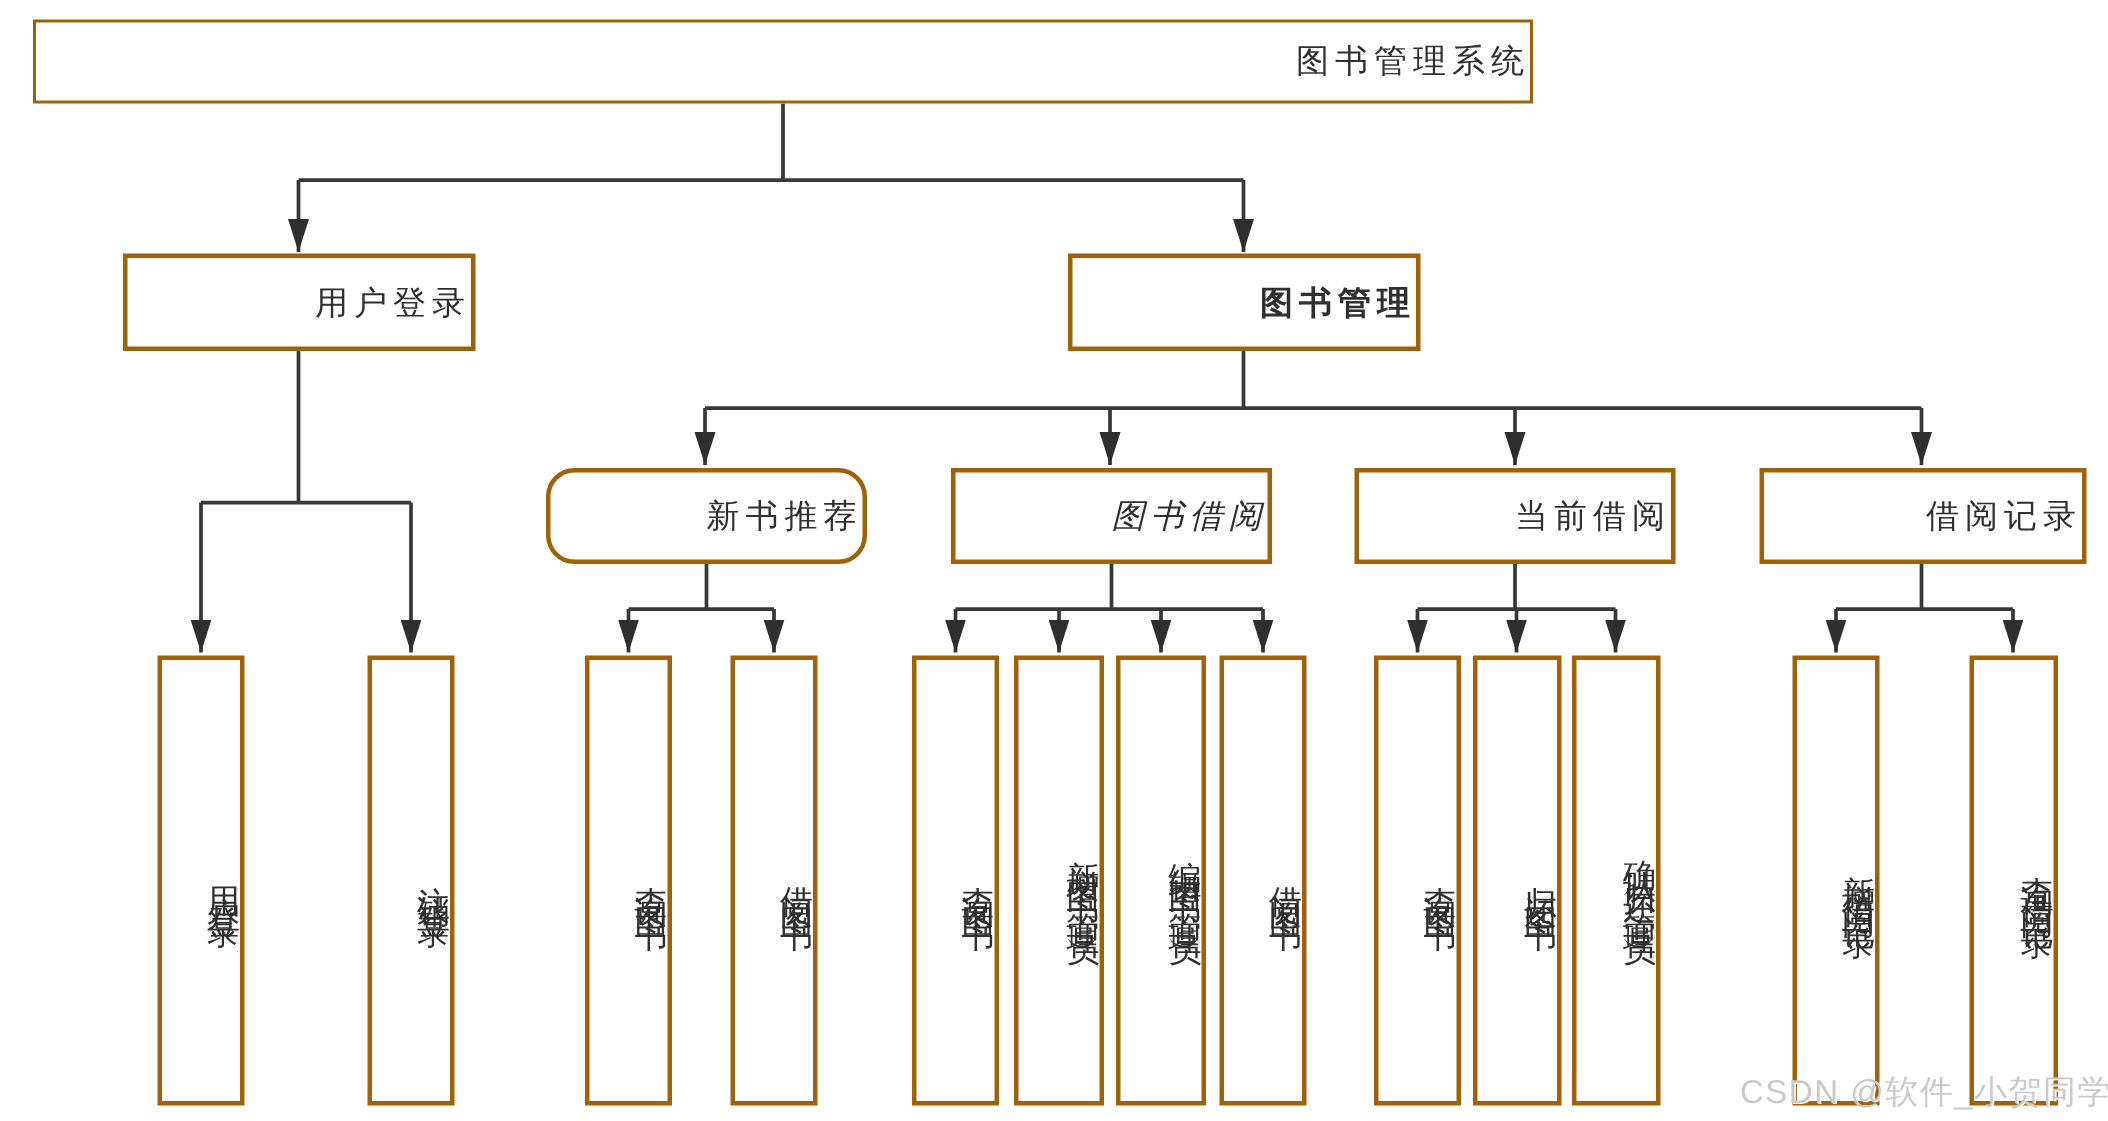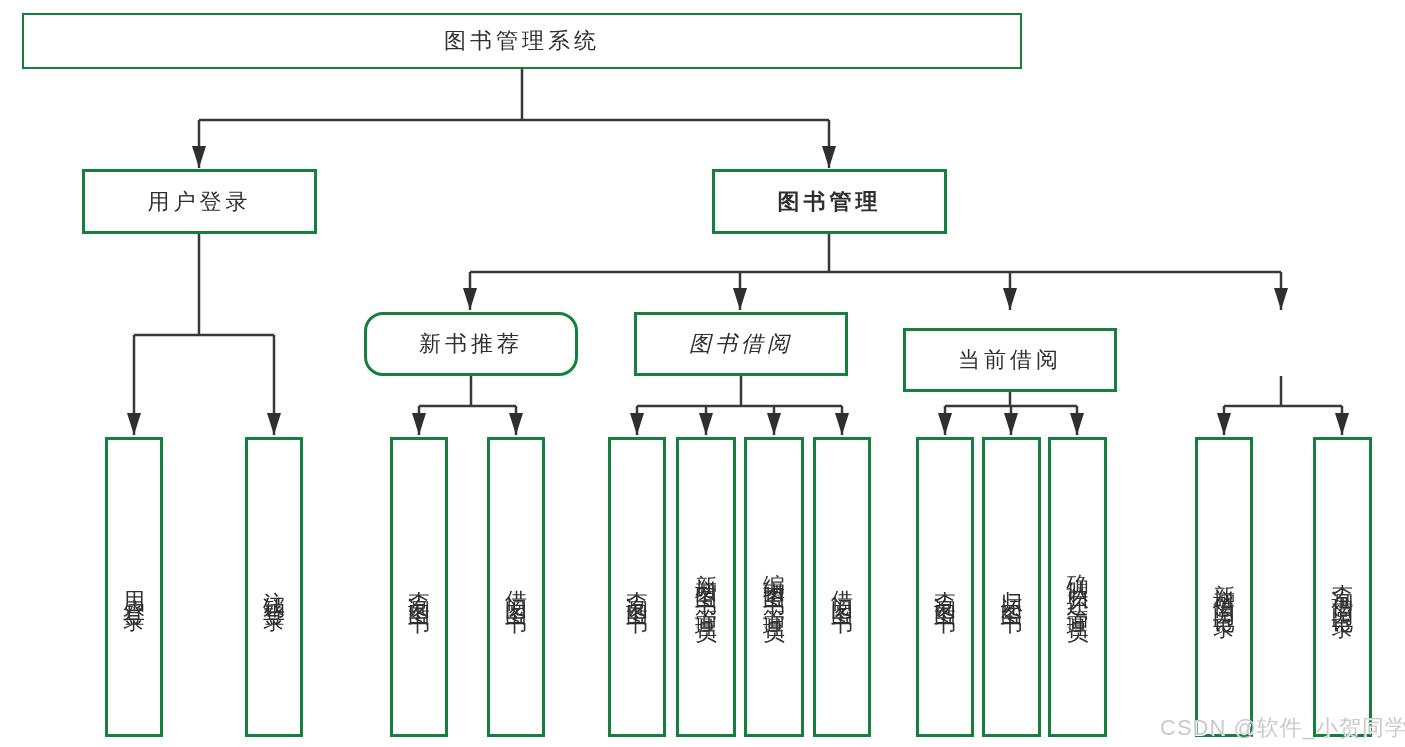--- a/index.html
+++ b/index.html
@@ -15,25 +15,25 @@
     overflow: hidden;
   }
   #wires {
     position: absolute;
     left: 0; top: 0;
     width: 1405px; height: 747px;
   }
   .box {
     position: absolute;
     background: #ffffff;
-    border: 3px solid #15803d;
+    border: 3px solid #a16207;
     box-sizing: border-box;
     display: flex;
     align-items: center;
-    justify-content: center;
+    justify-content: flex-end;
     color: #2f2f2f;
   }
   .box.thin { border-width: 2px; }
   .hlabel {
     font-size: 22px;
     letter-spacing: 4px;
     white-space: nowrap;
     color: #2f2f2f;
   }
   .vlabel {
@@ -108,22 +108,25 @@
   <div class="box" style="left:712px; top:169px; width:235px; height:65px;font-weight:bold;">
     <span class="hlabel">图书管理</span>
   </div>
 
   <div class="box" style="left:364px; top:312px; width:214px; height:64px;border-radius:19px;">
     <span class="hlabel">新书推荐</span>
   </div>
   <div class="box" style="left:634px; top:312px; width:214px; height:64px;font-style:italic;">
     <span class="hlabel">图书借阅</span>
   </div>
-  <div class="box" style="left:903px; top:312px; width:214px; height:64px;margin-top:16px;">
+  <div class="box" style="left:903px; top:312px; width:214px; height:64px;">
     <span class="hlabel">当前借阅</span>
+  </div>
+  <div class="box" style="left:1173px; top:312px; width:218px; height:64px;">
+    <span class="hlabel">借阅记录</span>
   </div>
 
   <div class="box" style="left:105px; top:437px; width:58px; height:300px;">
     <span class="vlabel">用户登录</span>
   </div>
   <div class="box" style="left:245px; top:437px; width:58px; height:300px;">
     <span class="vlabel">注销登录</span>
   </div>
 
   <div class="box" style="left:390px; top:437px; width:58px; height:300px;">

